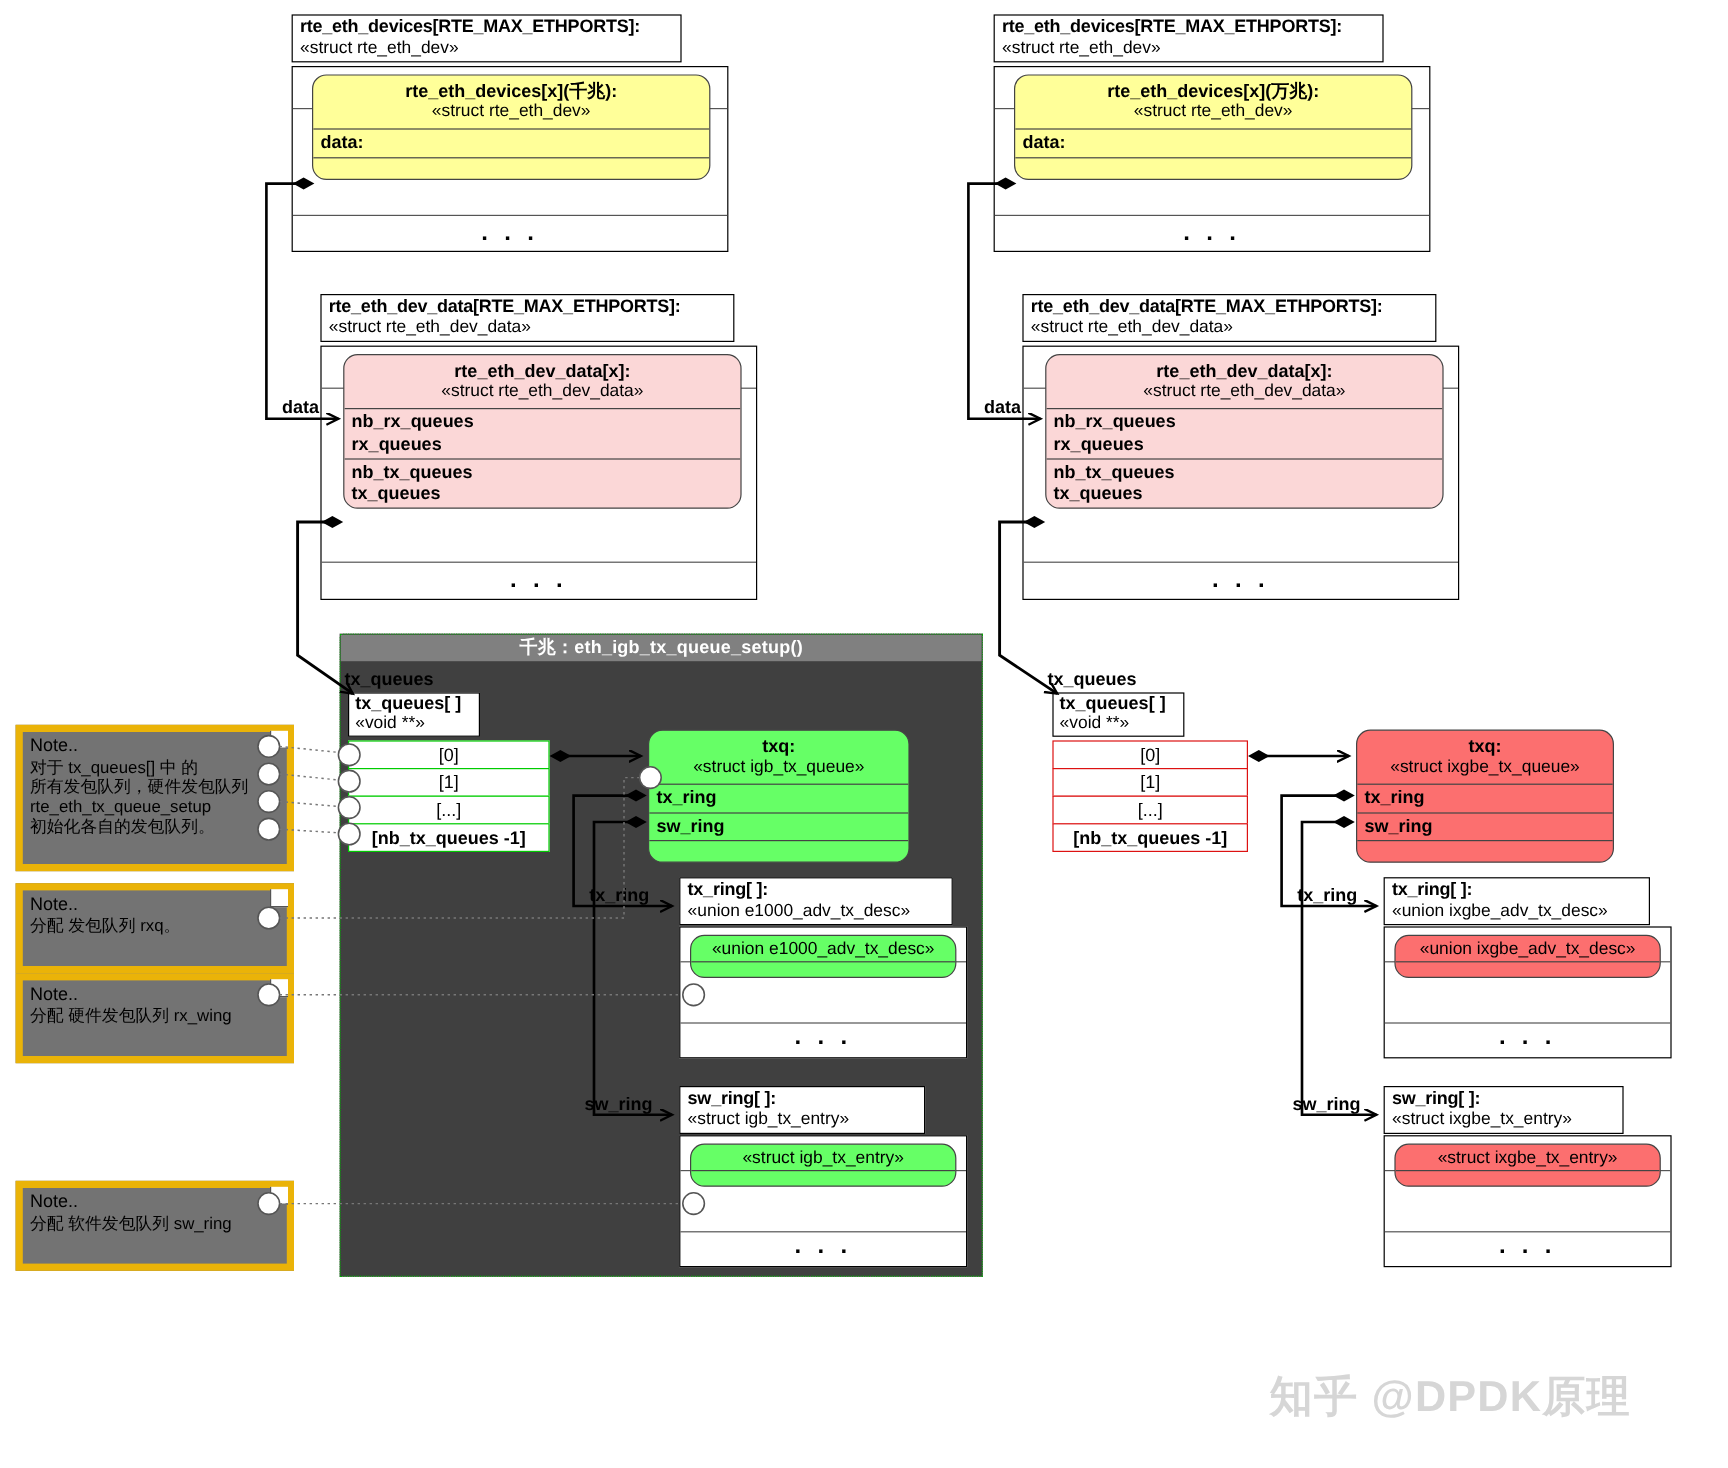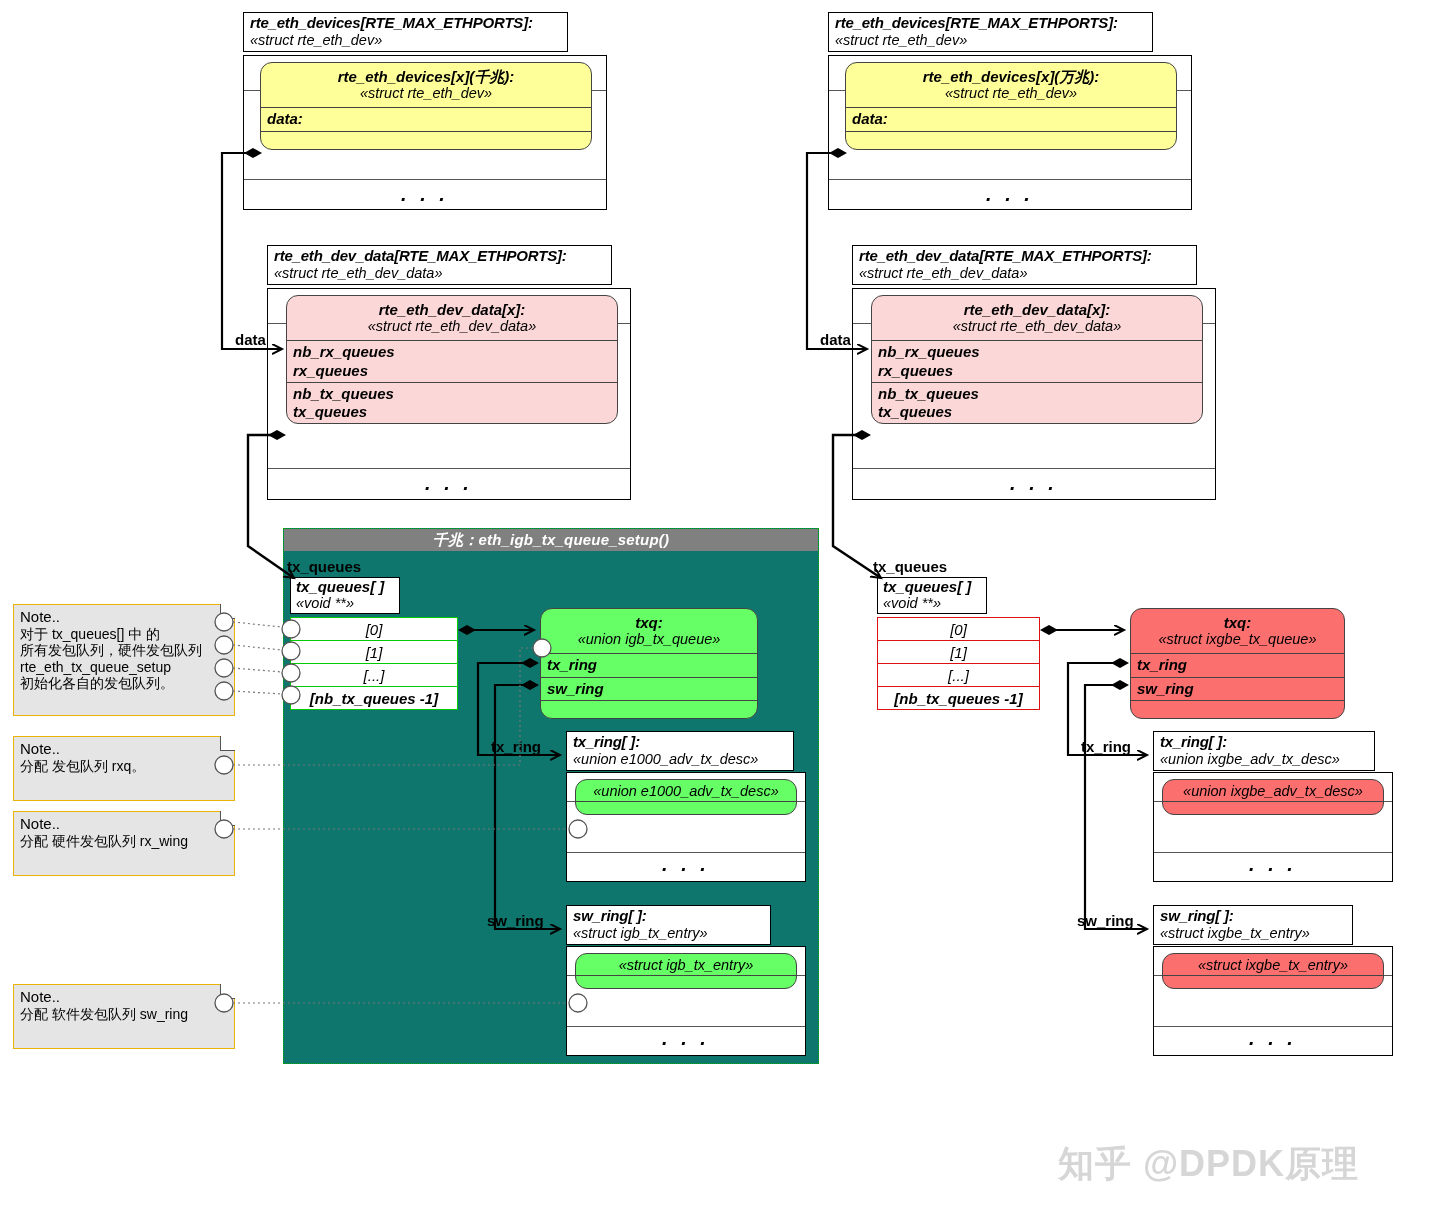--- a/index.html
+++ b/index.html
@@ -1,19 +1,19 @@
 <!DOCTYPE html>
 <html><head>
 <meta charset="utf-8">
 <style>
   html,body{margin:0;padding:0;background:#ffffff;}
   body{font-family:"Liberation Sans","DejaVu Sans",sans-serif;color:#000;}
   #canvas{position:relative;width:1440px;height:1223px;overflow:hidden;background:#fff;}
 
-  .abs{position:absolute;box-sizing:border-box;font-style:italic;}
+  .abs{position:absolute;box-sizing:border-box;}
 
   
   .arr-title{
     border:1.5px solid #000;background:#fff;padding:2px 5px 3px 6px;
     line-height:1.12;z-index:6;
   }
   .arr-title .t1{font-weight:bold;font-size:15px;letter-spacing:-0.2px;white-space:nowrap;}
   .arr-title .t2{font-size:14.5px;white-space:nowrap;}
 
   .arr-body{border:1.5px solid #000;background:#fff;z-index:5;}
@@ -29,38 +29,38 @@
   .obj .hd .s{font-size:14.5px;}
   .obj .sec{border-top:1.3px solid #444;padding:2px 0 2px 6px;font-weight:bold;font-size:15px;line-height:1.22;}
   .obj .sec.empty{height:17px;padding:0;}
 
   .yel{background:#ffff99;}
   .pnk{background:#fbd7d7;}
   .grn{background:#66ff66;}
   .red{background:#fc6f6f;}
 
   
-  .panel{border:1.2px dotted #0a0;background:#0f766e;}
+  .panel{border:1.2px dotted #0a0;background:#404040;}
   .panel.r{border-color:#d22;}
   .panel-hd{background:#808080;color:#fff;font-weight:bold;font-size:15px;
             text-align:center;height:22px;line-height:22px;letter-spacing:0.2px;}
 
   
   .q-title{border:1.5px solid #000;background:#fff;padding:1px 6px 2px 5px;line-height:1.1;z-index:7;}
   .q-title .a{font-weight:bold;font-size:15px;}
   .q-title .b{font-size:14.5px;}
   .q-list{z-index:6;}
   .q-row{border:1.5px solid #0c0;border-bottom-width:1.2px;background:#fff;height:22px;
          display:flex;align-items:center;justify-content:center;font-size:15px;margin-top:-1px;}
   .q-row.rr{border-color:#d11;}
   .q-row.bold{font-weight:bold;}
 
   .lbl{position:absolute;font-weight:bold;font-size:15px;background:transparent;z-index:9;white-space:nowrap;}
 
-  .note{background:#e5e5e5;border:1px solid #eab308;font-size:14px;line-height:1.18;
+  .note{background:#737373;border:6px solid #eab308;font-size:14px;line-height:1.18;
         padding:3px 6px 0 6px;position:absolute;z-index:8;}
   .note .nh{font-size:15px;}
   .note .fold{position:absolute;right:-1px;top:-1px;width:14px;height:14px;
         background:#fff;border-left:1px solid #555;border-bottom:1px solid #555;}
 
   .wm{position:absolute;color:#d6d6d6;font-size:36px;font-weight:bold;letter-spacing:1px;}
 
   svg.ov{position:absolute;left:0;top:0;width:1440px;height:1223px;z-index:10;pointer-events:none;}
   svg.ovb{z-index:2;}
 </style>
@@ -154,21 +154,21 @@
         <span>[...]</span>
       </div>
     <div class="q-row bold">
         <span>[nb_tx_queues -1]</span>
       </div>
   </div>
 
   <div class="obj grn abs" style="left:540px;top:608px;width:218px;">
     <div class="hd">
       <div class="n">txq:</div>
-      <div class="s">«union igb_tx_queue»</div>
+      <div class="s">«struct igb_tx_queue»</div>
     </div>
     <div class="sec">tx_ring</div>
     <div class="sec">sw_ring</div>
     <div class="sec empty"></div>
   </div>
 
   <div class="lbl" style="left:491px;top:738px;">tx_ring</div>
   <div class="abs arr-title" style="left:566px;top:731px;width:228px;">
     <div class="t1">tx_ring[ ]:</div>
     <div class="t2">«union e1000_adv_tx_desc»</div>

